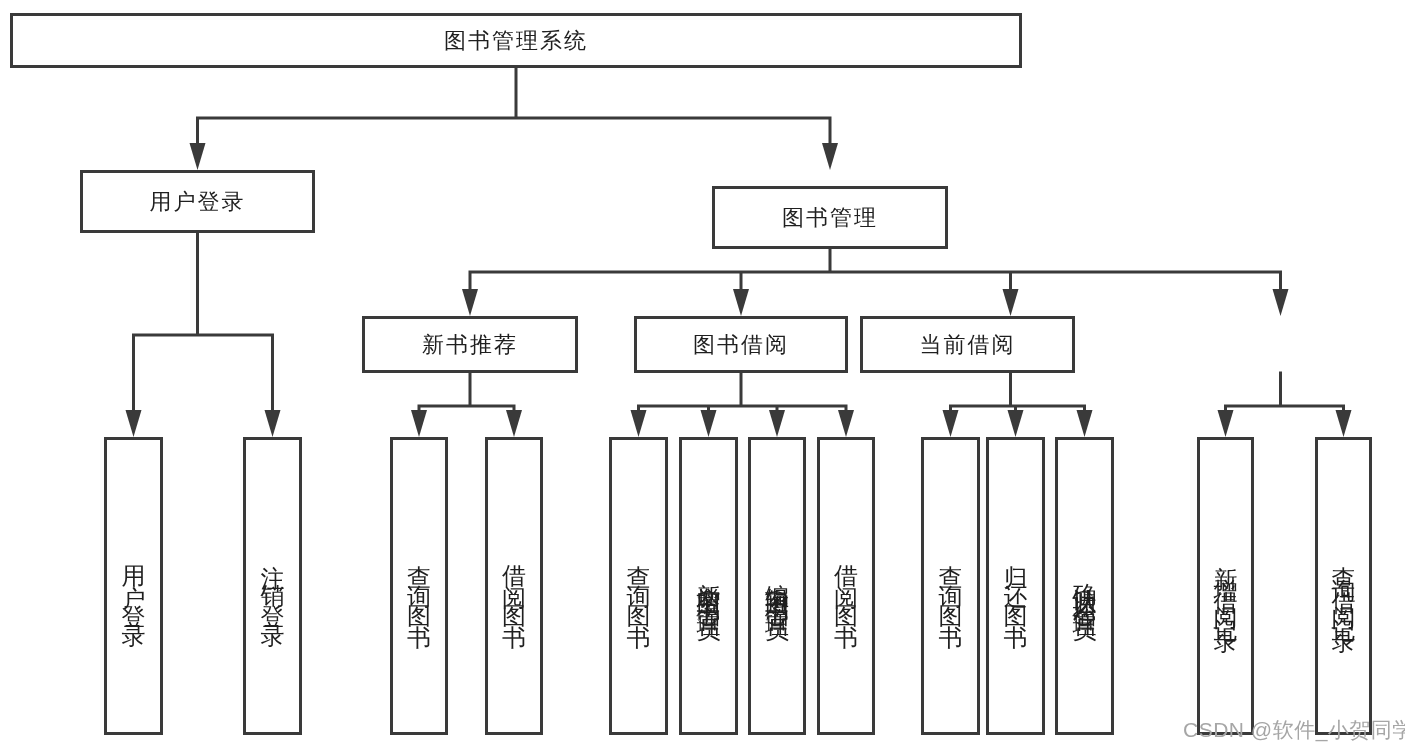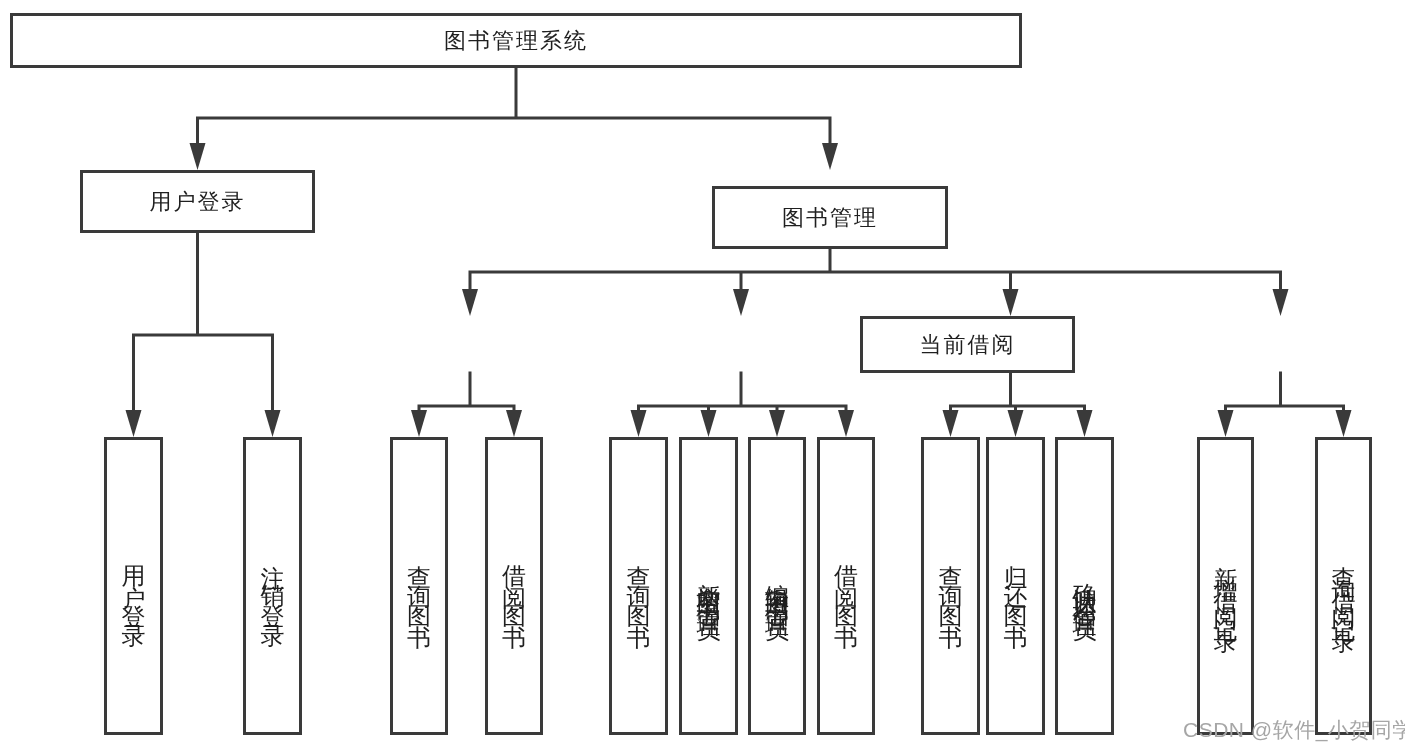--- a/index.html
+++ b/index.html
@@ -112,20 +112,26 @@
     <span class="lbl">图书管理系统</span>
   </div>
 
   <div class="node" style="left:80px;top:170px;width:235px;height:63px">
     <span class="lbl">用户登录</span>
   </div>
   <div class="node" style="left:712px;top:186px;width:236px;height:63px">
     <span class="lbl">图书管理</span>
   </div>
 
+  <div class="node" style="left:362px;top:316px;width:216px;height:57px">
+    <span class="lbl">新书推荐</span>
+  </div>
+  <div class="node" style="left:634px;top:316px;width:214px;height:57px">
+    <span class="lbl">图书借阅</span>
+  </div>
   <div class="node" style="left:860px;top:316px;width:215px;height:57px">
     <span class="lbl">当前借阅</span>
   </div>
 
   <div class="node leaf" style="left:104px;top:437px;width:59px;height:298px">
     <span class="lbl v4">用户登录</span>
   </div>
   <div class="node leaf" style="left:243px;top:437px;width:59px;height:298px">
     <span class="lbl v4">注销登录</span>
   </div>

